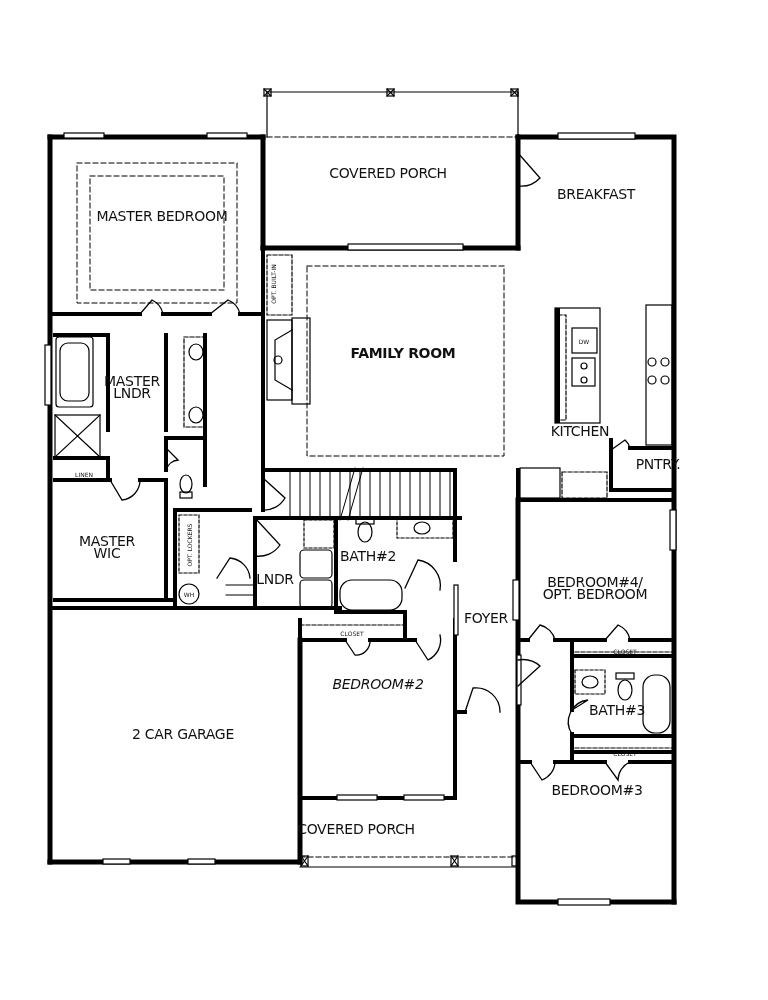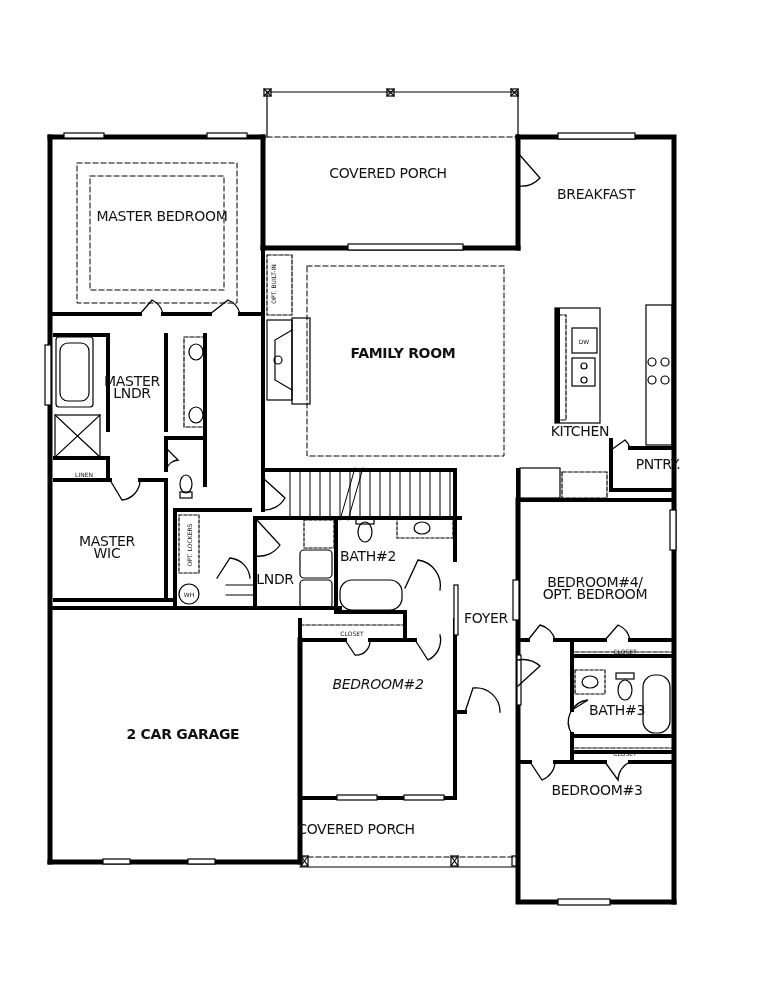--- a/index.html
+++ b/index.html
@@ -257,21 +257,21 @@
 </div>
 <div class="lbl" style="left:368px; top:556px;">BATH#2</div>
 <div class="lbl" style="left:275px; top:579px;">LNDR</div>
 <div class="lbl" style="left:595px; top:588px;">
   <div>BEDROOM#4/</div>
   <div>OPT. BEDROOM</div>
 </div>
 <div class="lbl" style="left:486px; top:618px;">FOYER</div>
 <div class="lbl" style="left:378px; top:684px;font-style:italic;">BEDROOM#2</div>
 <div class="lbl" style="left:617px; top:710px;">BATH#3</div>
-<div class="lbl" style="left:183px; top:734px;font-weight:bold;">2 CAR GARAGE</div>
+<div class="lbl" style="left:183px; top:734px;">2 CAR GARAGE</div>
 <div class="lbl" style="left:597px; top:790px;">BEDROOM#3</div>
 <div class="lbl" style="left:356px; top:829px;">COVERED PORCH</div>
 
 <div class="lbl small vert" style="left:273px; top:284px;">OPT. BUILT-IN</div>
 <div class="lbl small" style="left:84px; top:474px;">LINEN</div>
 <div class="lbl small vert" style="left:189px; top:545px;">OPT. LOCKERS</div>
 <div class="lbl small" style="left:189px; top:594px;">WH</div>
 <div class="lbl small" style="left:352px; top:633px;">CLOSET</div>
 <div class="lbl small" style="left:625px; top:651px;">CLOSET</div>
 <div class="lbl small" style="left:625px; top:753px;">CLOSET</div>

